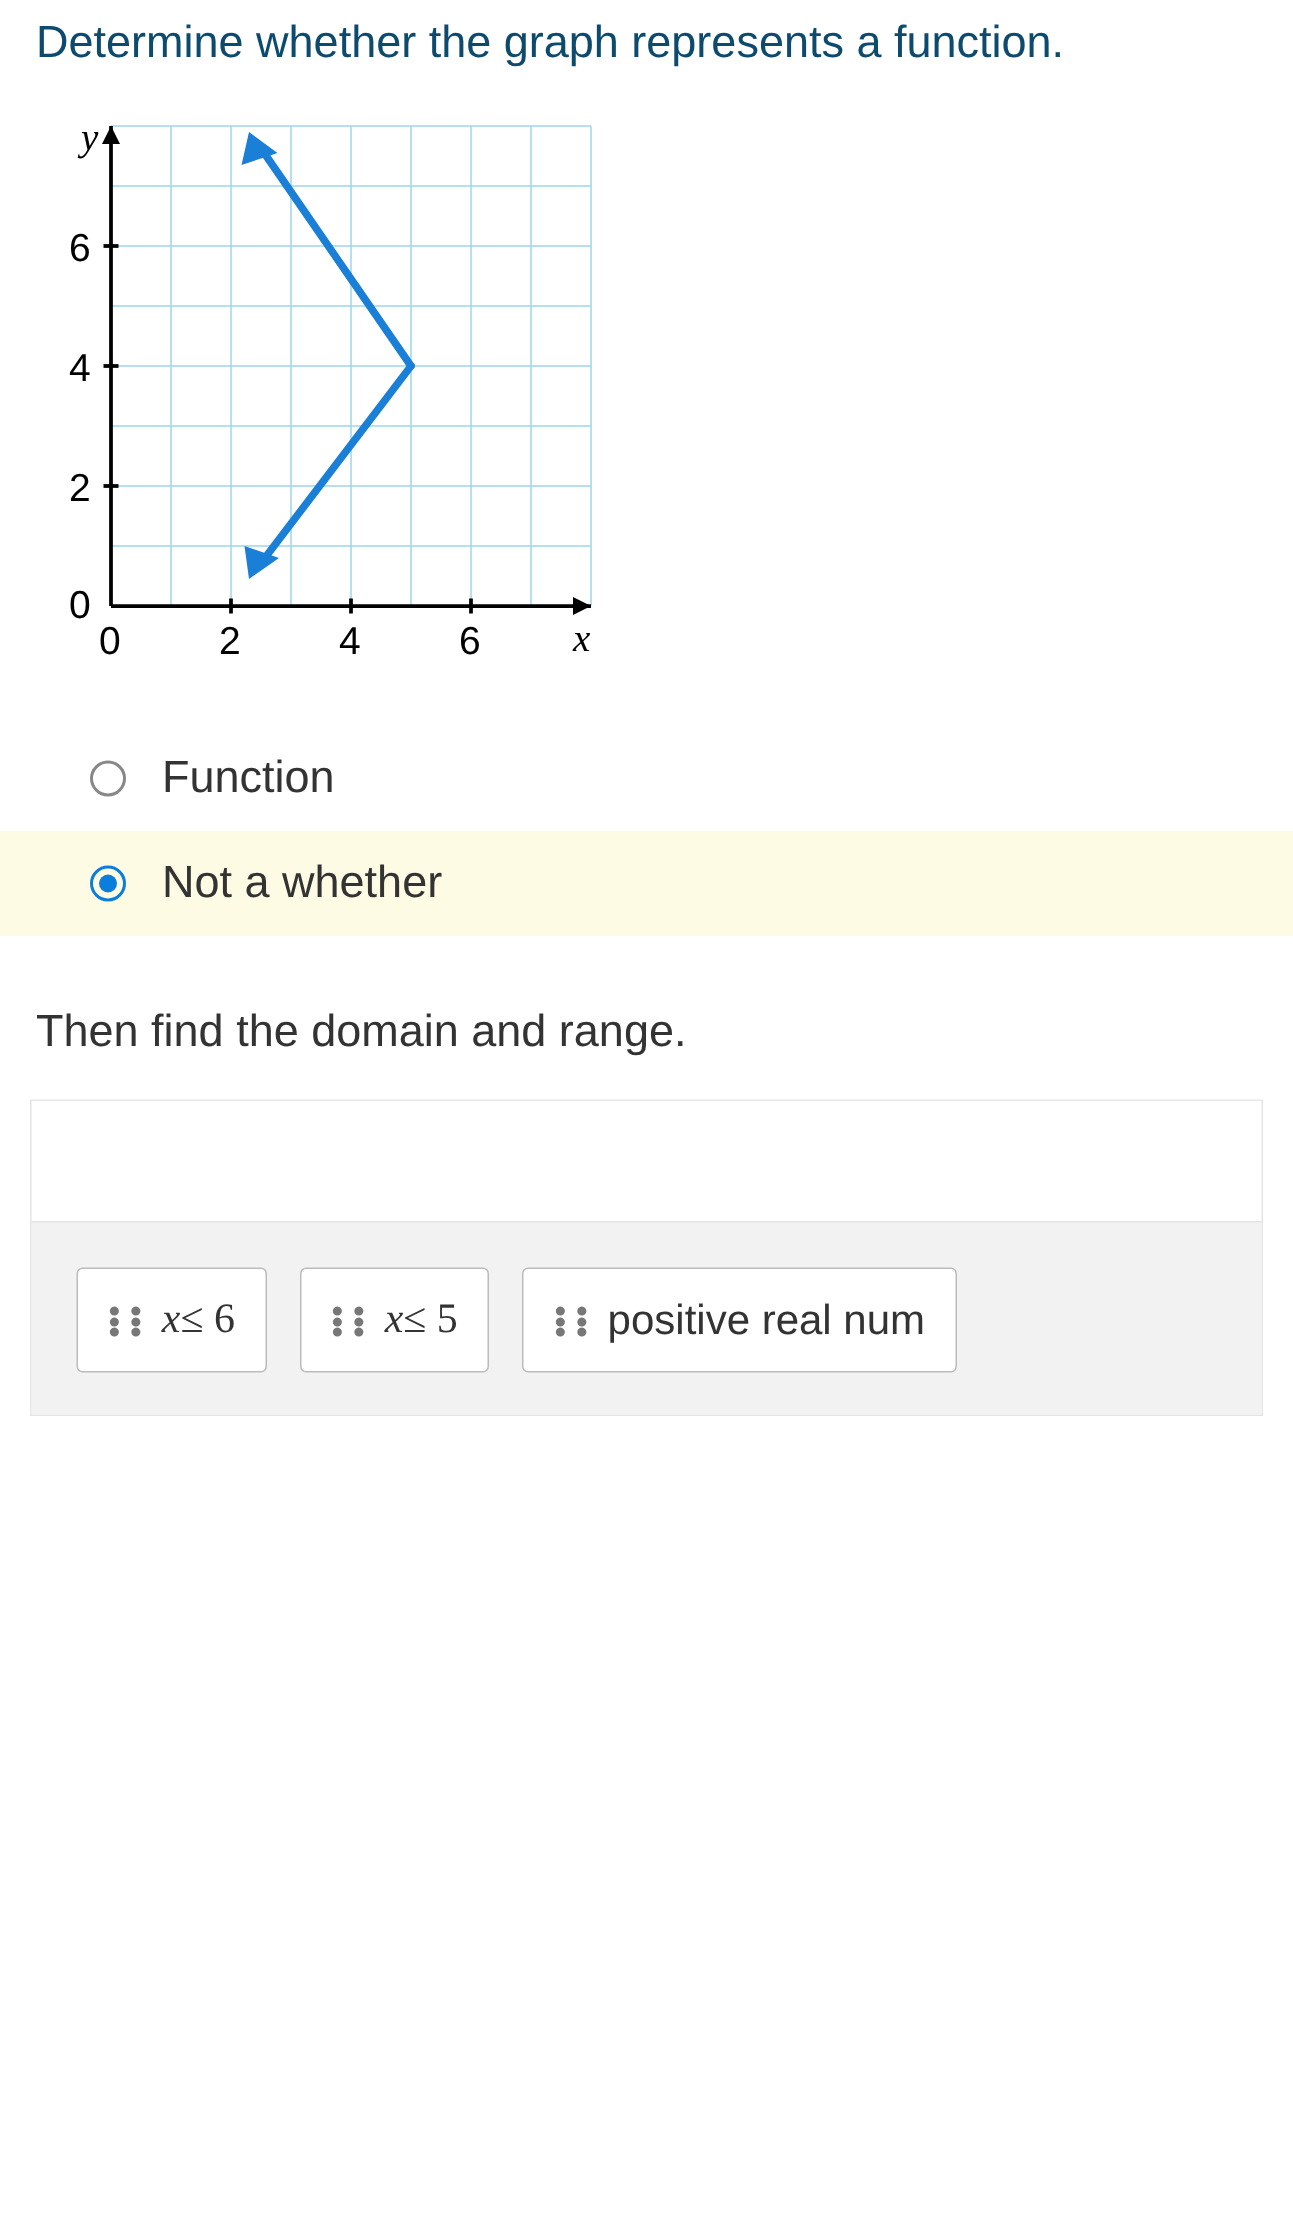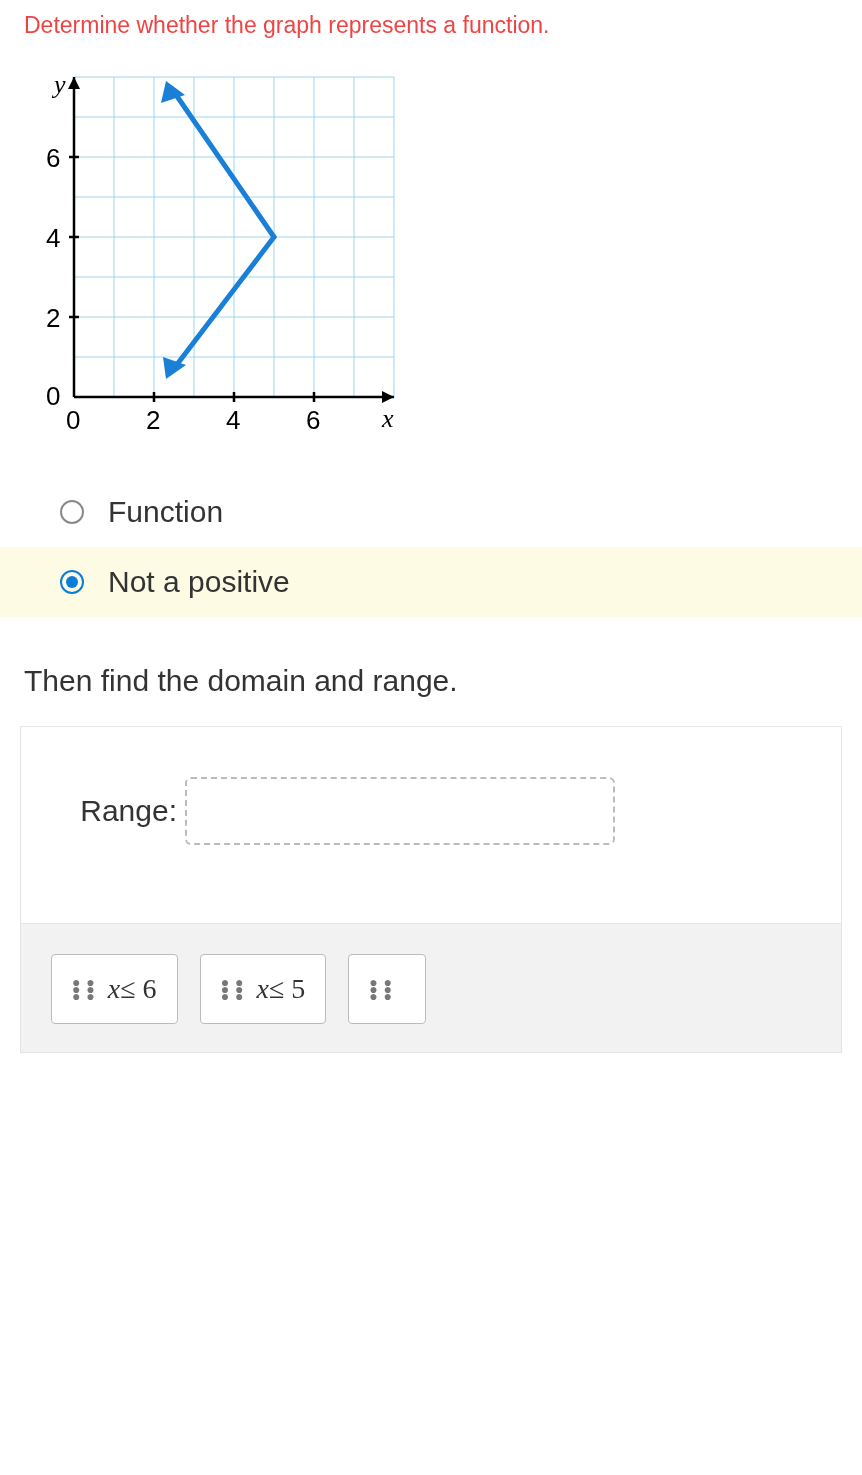--- a/index.html
+++ b/index.html
@@ -9,22 +9,22 @@
     }
     body {
       font-family: Arial, Helvetica, sans-serif;
       color: #333;
       font-size: 28px;
       width: 862px;
       background: #fff;
     }
     .question-text {
       padding: 12px 20px 8px 24px;
-      font-size: 23px;
-      color: #ef4444;
+      font-size: 30px;
+      color: #0c4a6e;
     }
     .graph-container {
       padding: 20px 0 0 24px;
     }
     .graph-svg {
       display: block;
     }
     .radio-group {
       padding: 30px 0 15px 0;
     }
@@ -203,41 +203,38 @@
 
 <div class="radio-group">
   <div class="radio-option">
     <span class="radio-circle"></span>
     <span>Function</span>
   </div>
   <div class="radio-option selected">
     <span class="radio-circle">
       <span class="radio-dot"></span>
     </span>
-    <span>Not a positive</span>
+    <span>Not a whether</span>
   </div>
 </div>
 
 <div class="second-question">Then find the domain and range.</div>
 
 <div class="dnd-area">
   <div class="drop-rows">
-    <div class="drop-row">
-      <span class="drop-label range">Range:</span>
-      <div class="drop-zone"></div>
-    </div>
   </div>
   <div class="tile-bar">
     <div class="tile">
       <span class="grip">● ●<br>● ●<br>● ●</span>
       <span class="math-x">x</span>
         <span> ≤ 6</span>
     </div>
     <div class="tile">
       <span class="grip">● ●<br>● ●<br>● ●</span>
       <span class="math-x">x</span>
         <span> ≤ 5</span>
     </div>
     <div class="tile">
       <span class="grip">● ●<br>● ●<br>● ●</span>
+      <span class="tile-text">positive real num</span>
     </div>
   </div>
 </div>
 
 </body></html>

